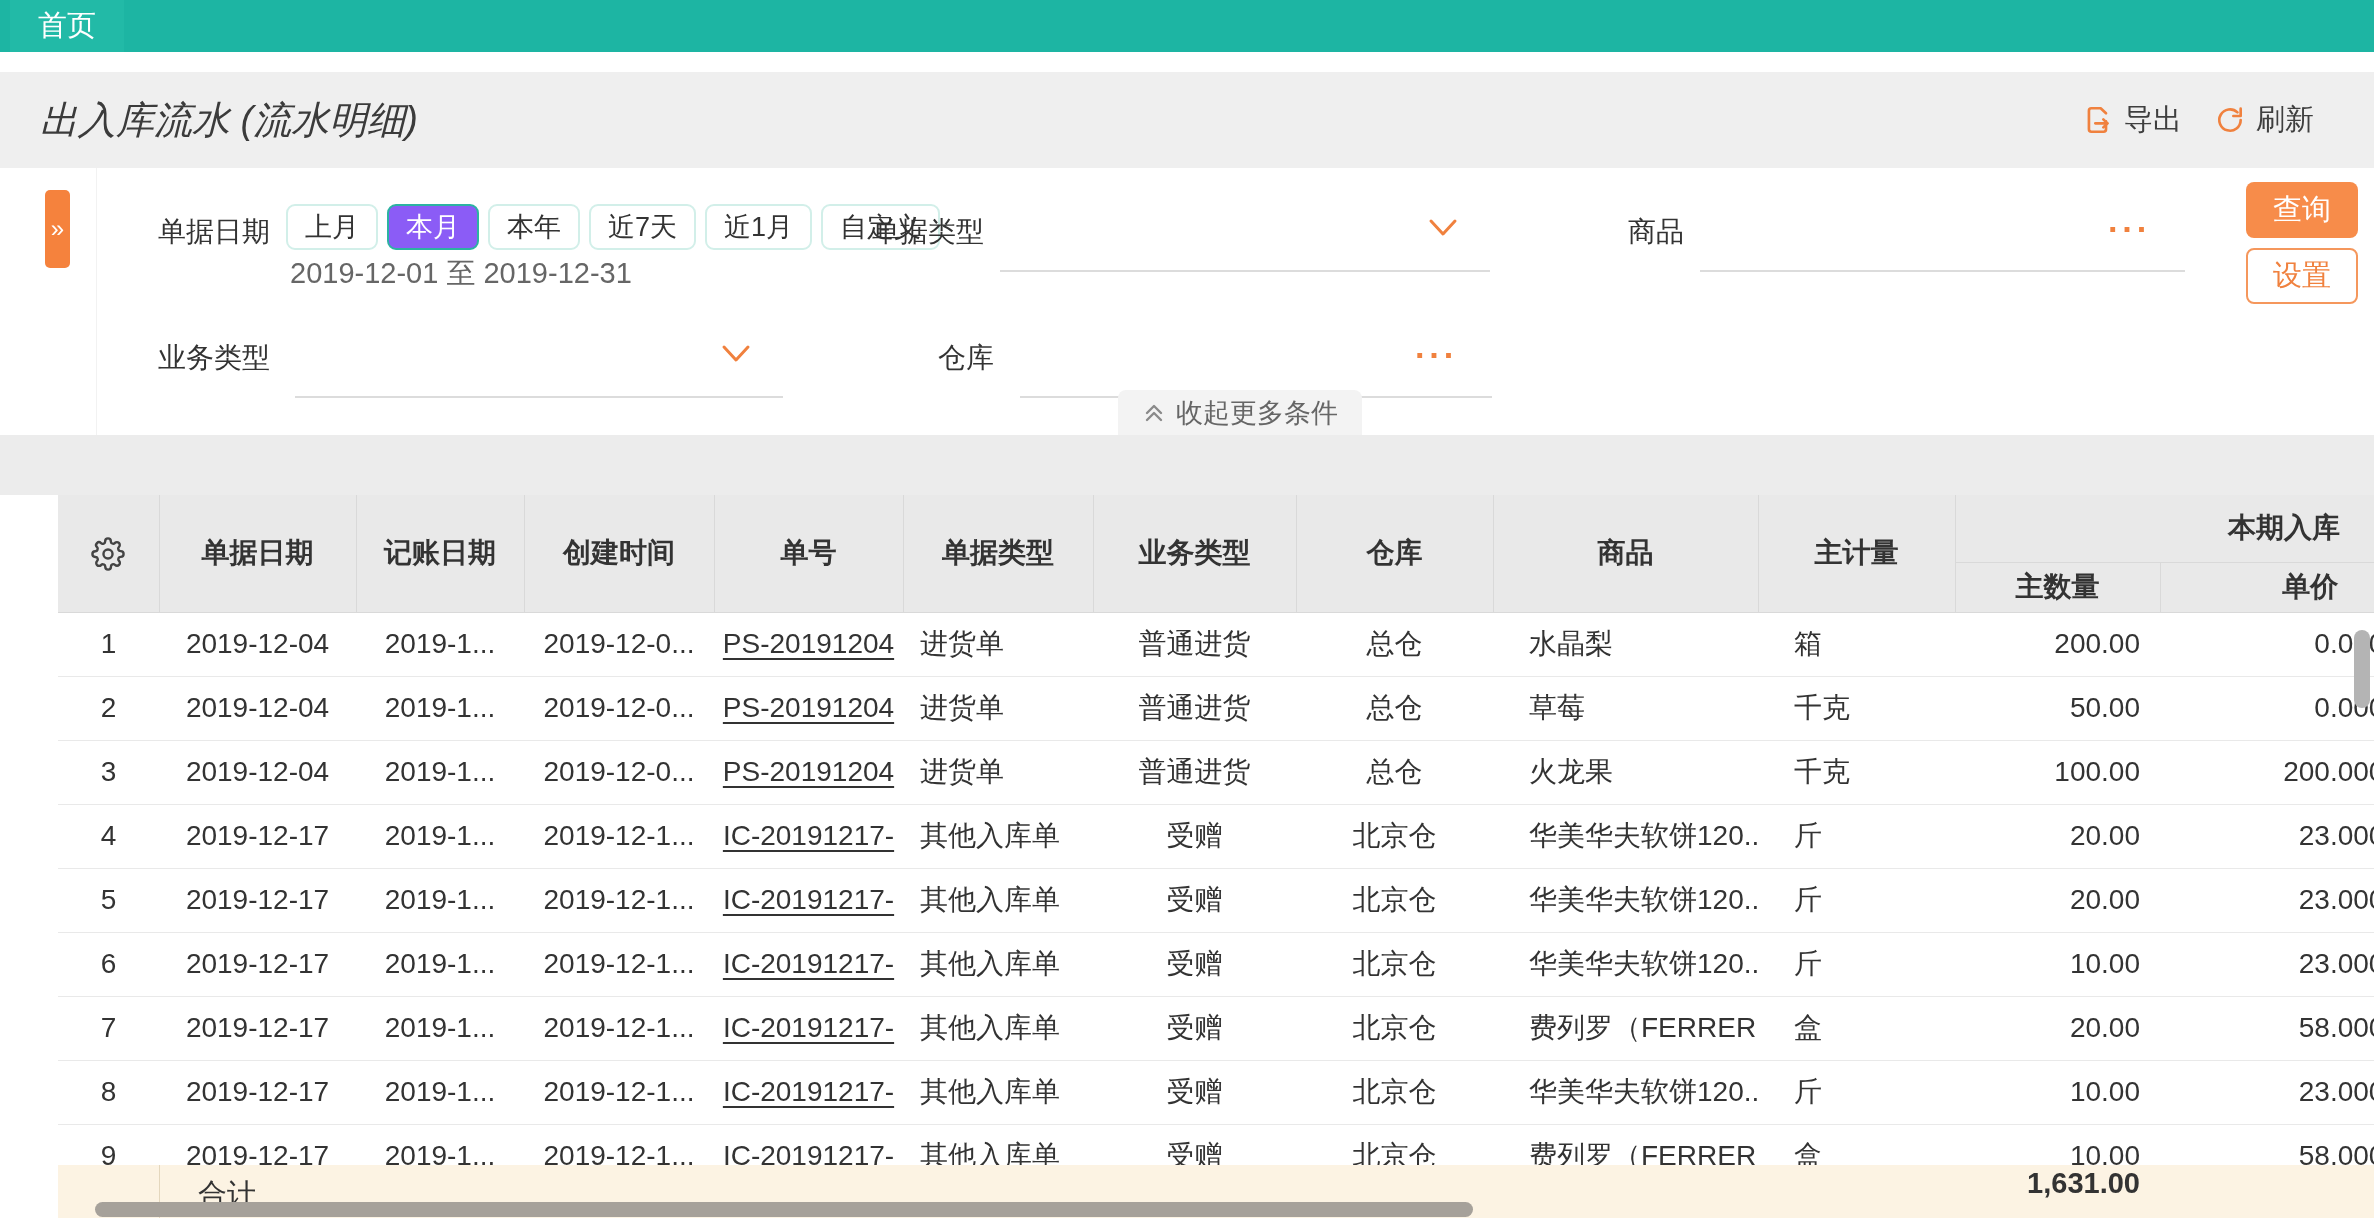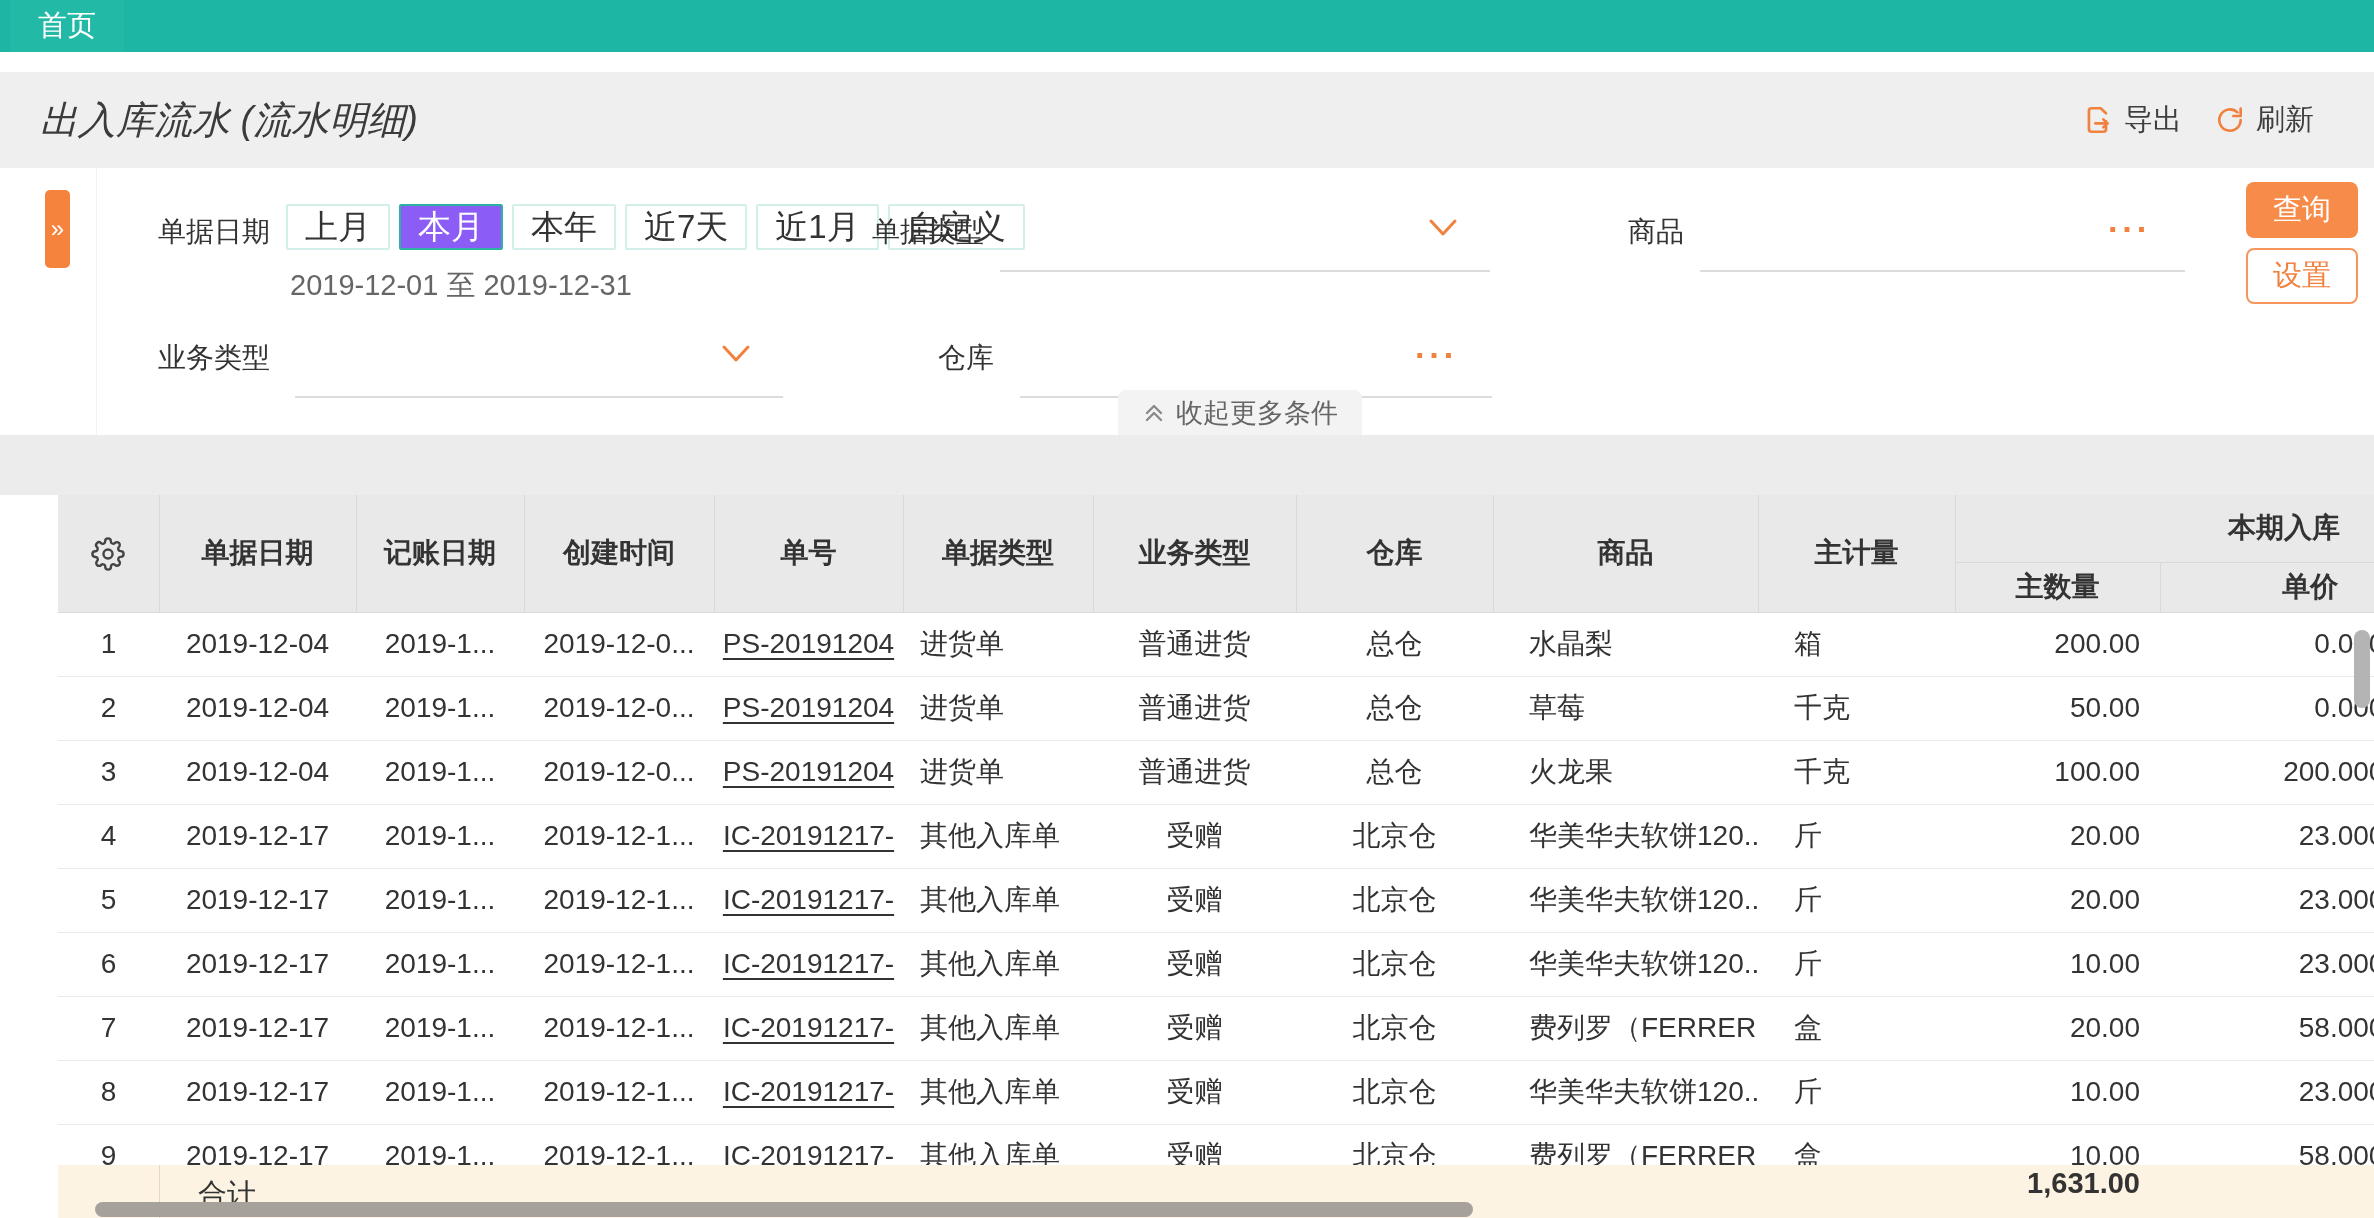--- a/index.html
+++ b/index.html
@@ -40,25 +40,25 @@
   .side-toggle {
     position:absolute; left:45px; top:22px; width:25px; height:78px;
     background:#f5823d; border-radius:5px; color:#fff;
     display:flex; align-items:center; justify-content:center;
     font-size:24px; cursor:pointer;
   }
   .panel-vline { position:absolute; left:96px; top:0; width:1px; height:100%; background:#f2f2f2; }
   .flabel { position:absolute; font-size:28px; color:#333; line-height:40px; }
   .pills { position:absolute; left:286px; top:36px; display:flex; gap:9px; }
   .pill {
-    height:46px; padding:0 17px; border:2px solid #d2efe9; border-radius:2px;
-    display:flex; align-items:center; font-size:33px; color:#333; background:#fff; cursor:pointer;
+    height:46px; padding:0 17px; border:2px solid #d2efe9; border-radius:9px;
+    display:flex; align-items:center; font-size:27px; color:#333; background:#fff; cursor:pointer;
   }
   .pill.active { background:#8b5cf6; border-color:#2cb3a2; color:#fff; font-weight:400; }
-  .date-range { position:absolute; left:290px; top:98px; font-size:29px; color:#666; }
+  .date-range { position:absolute; left:290px; top:86px; font-size:29px; color:#666; }
 
   .ufield { position:absolute; height:70px; border-bottom:2px solid #dcdcdc; }
   .ufield input {
     position:absolute; left:4px; right:60px; top:14px; height:44px;
     border:none; outline:none; font-size:28px; background:transparent; color:#333;
   }
   .ufield .chev { position:absolute; right:32px; top:16px; width:30px; height:20px; cursor:pointer; }
   .ufield .chev svg { width:30px; height:20px; stroke:#f0813e; fill:none; stroke-width:3; stroke-linecap:round; stroke-linejoin:round; }
   .ufield .dots {
     position:absolute; right:34px; top:10px; font-size:34px; letter-spacing:3px;

